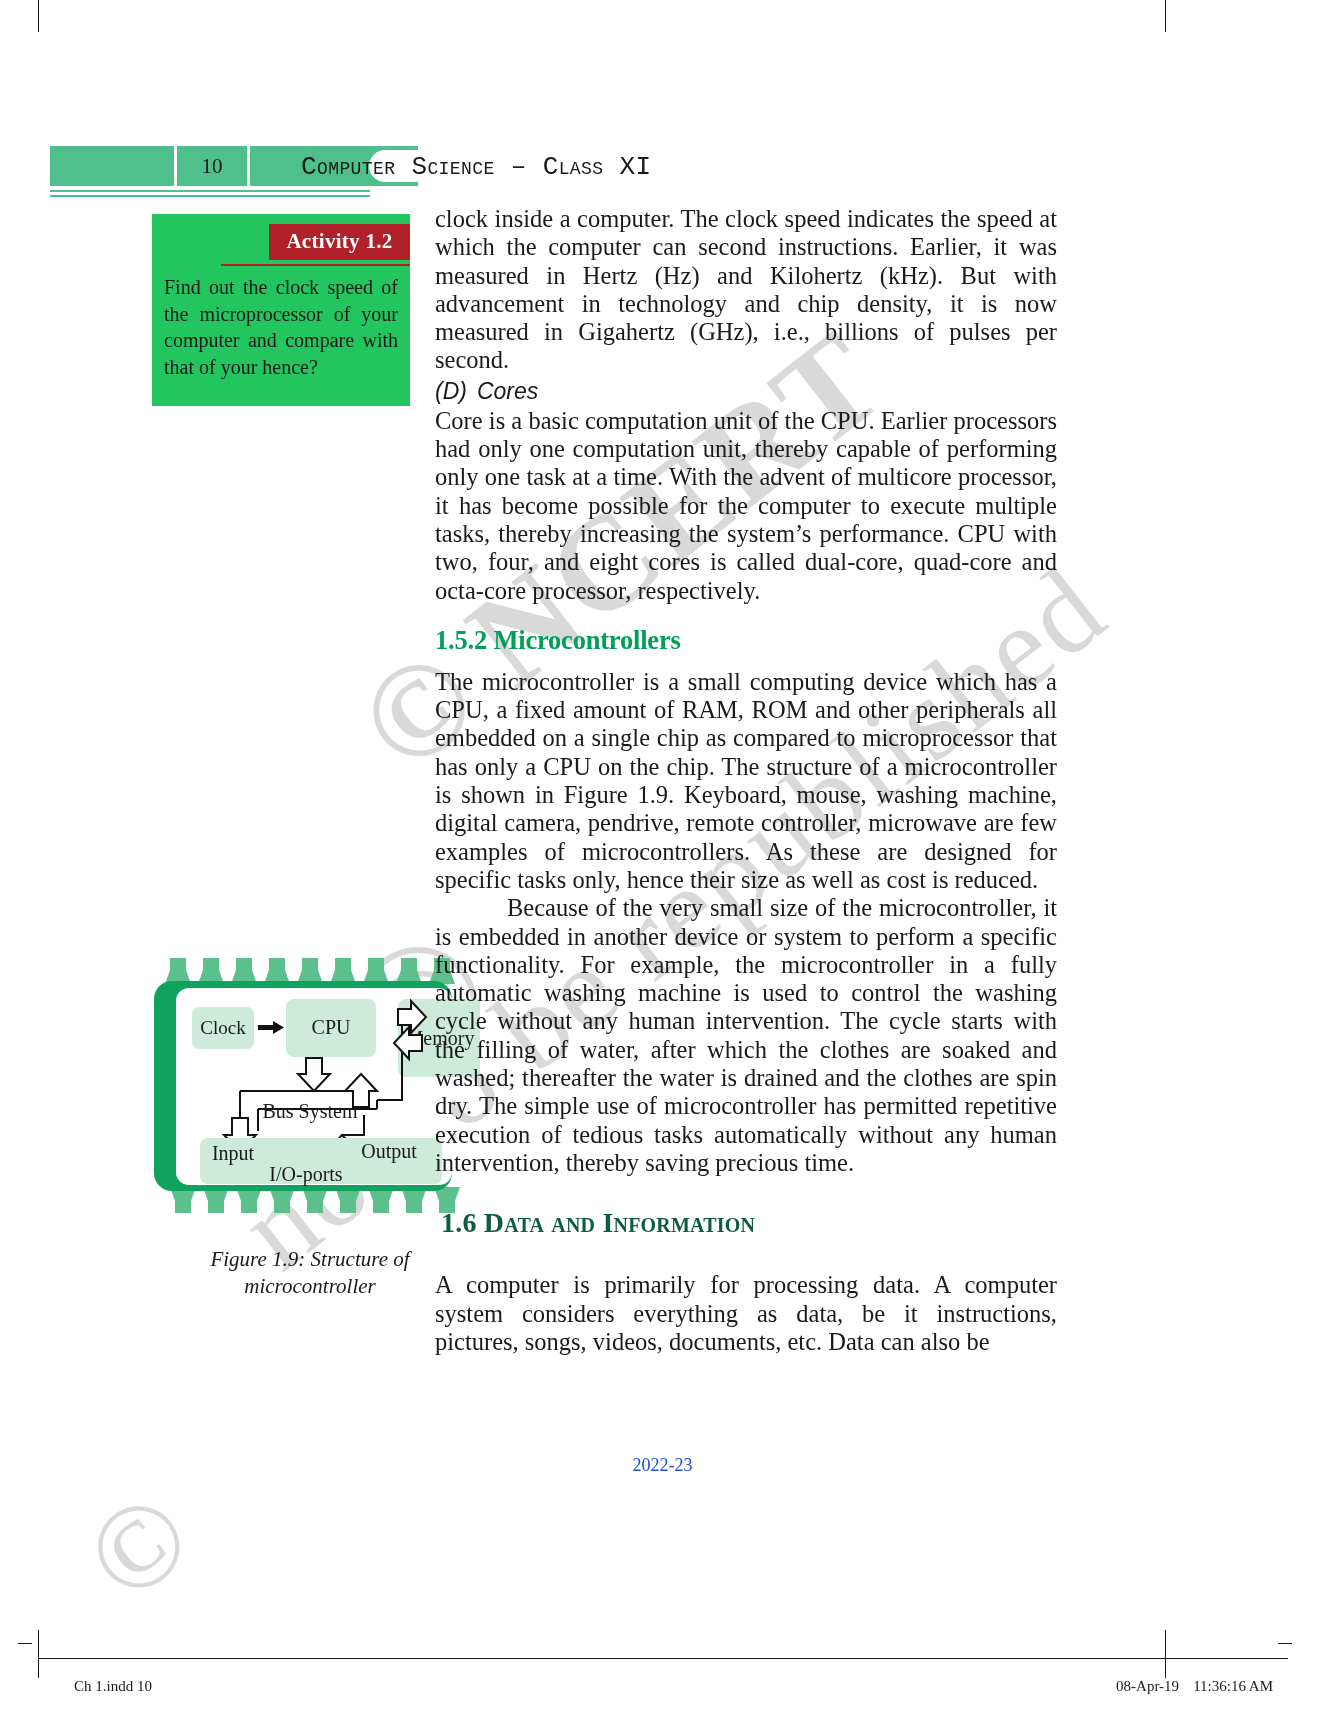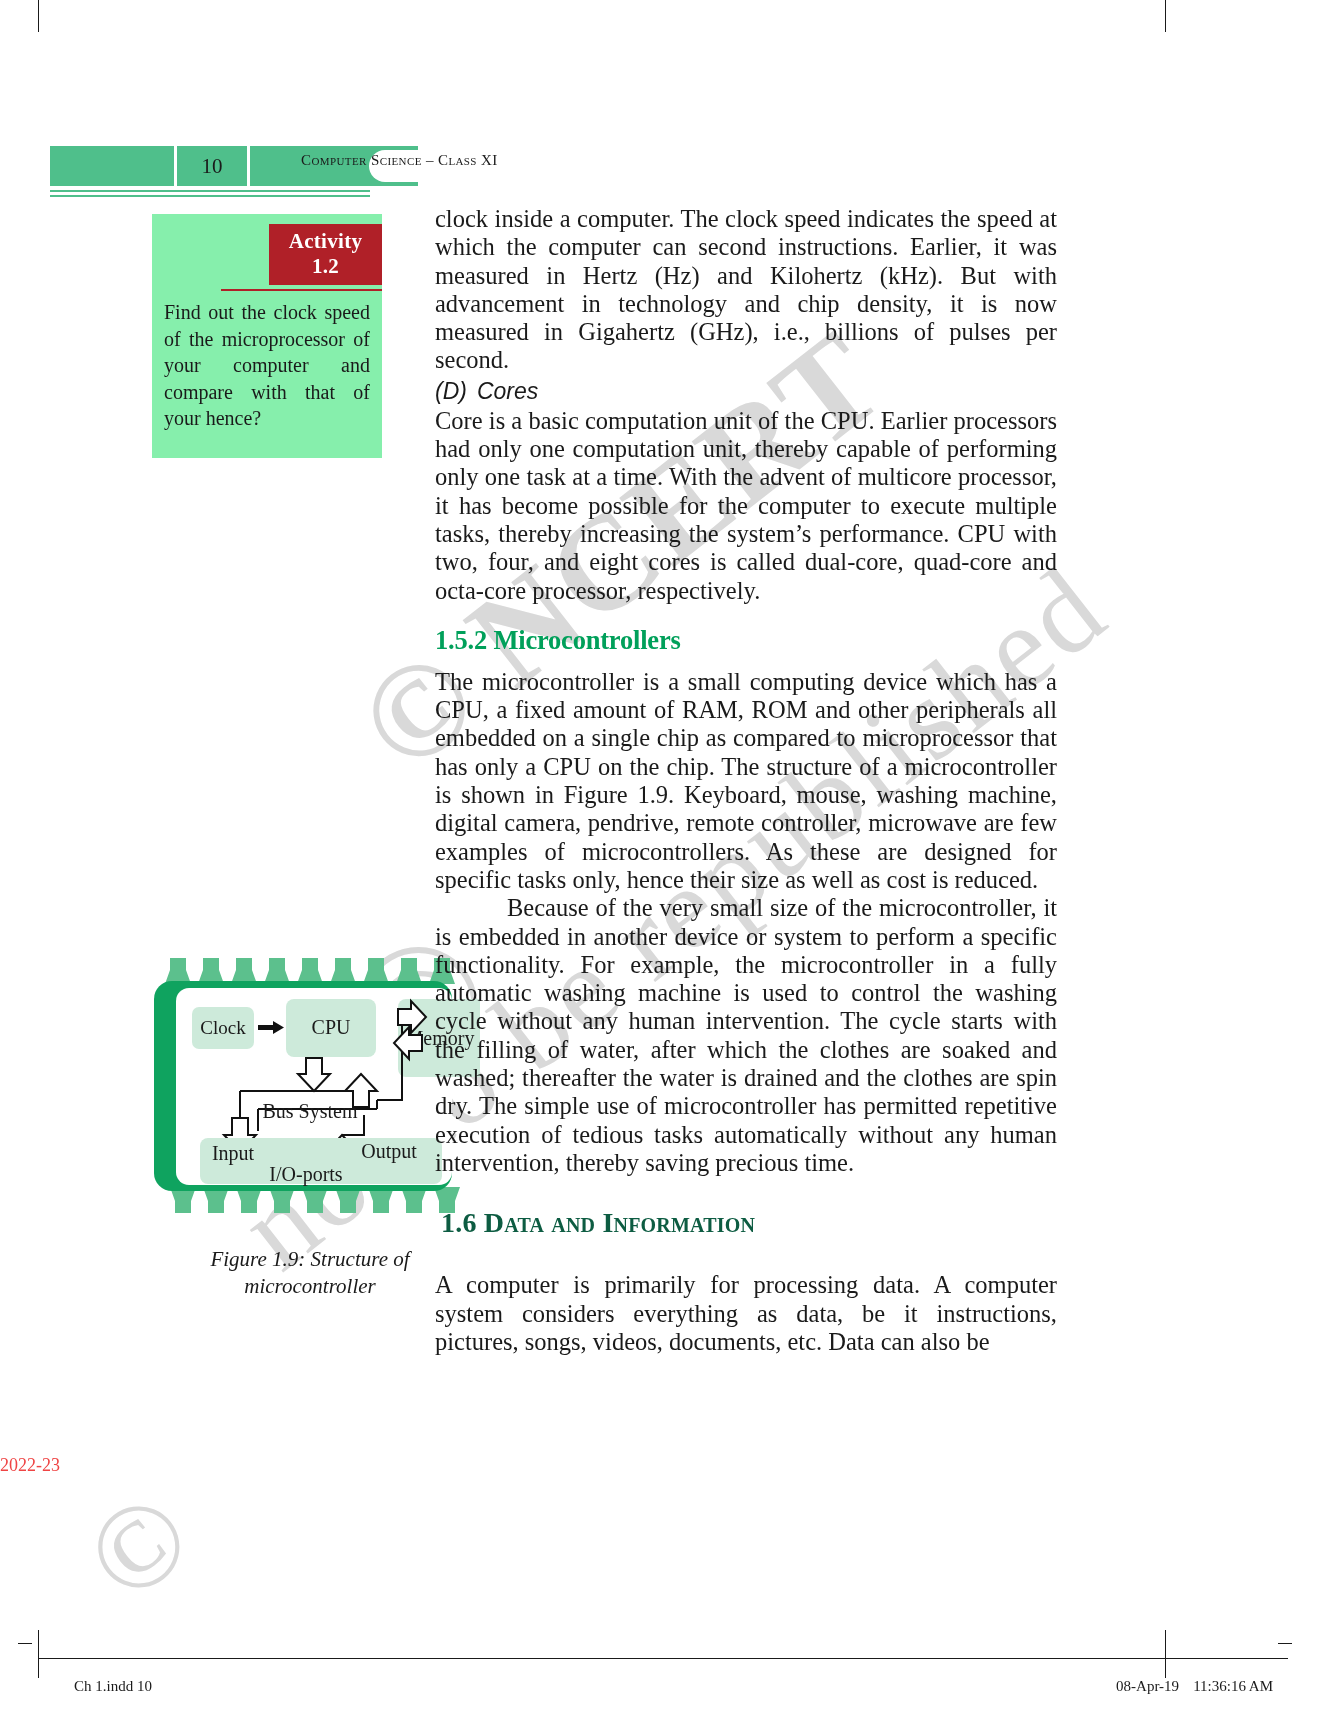--- a/index.html
+++ b/index.html
@@ -91,22 +91,22 @@
   .hdr-title-bar::after {
     content: "";
     position: absolute;
     right: -1px; top: 4px;
     width: 50px; height: 32px;
     background: #ffffff;
     border-radius: 16px 0 0 16px;
   }
   .hdr-title {
     position: absolute; left: 289px; top: 152px;
-    font-family: Liberation Serif, serif;
-    font-size: 15px;
+    font-family: Liberation Mono, monospace;
+    font-size: 26px;
     font-variant: small-caps;
     letter-spacing: 0.4px;
     color: #1a1a1a;
     white-space: nowrap;
   }
   .hdr-rule-1 {
     position: absolute; left: 38px; top: 190px;
     width: 320px; height: 2px; background: #4fbf8b;
   }
   .hdr-rule-2 {
@@ -116,22 +116,22 @@
 
   
   .left-col {
     position: absolute;
     left: 152px; top: 214px;
     width: 258px;
     z-index: 3;
   }
   .activity-box {
     position: relative;
-    background: #86efac;
-    width: 230px;
+    background: #22c55e;
+    width: 258px;
     padding: 10px 12px 26px 12px;
   }
   .activity-banner {
     position: relative;
     margin-left: 105px;
     margin-right: -12px;
     background: #b02028;
     color: #ffffff;
     font-family: "Liberation Serif", serif;
     font-weight: bold;
@@ -217,24 +217,24 @@
     font-variant: small-caps;
     margin: 30px 0 32px 6px;
     letter-spacing: 0.2px;
   }
 
   
   .year-line {
     position: absolute;
     left: 0; top: 1455px;
     width: 1325px;
-    text-align: left;
+    text-align: center;
     font-family: "Liberation Serif", serif;
     font-size: 18px;
-    color: #ef4444;
+    color: #1d4ed8;
     z-index: 3;
   }
   .footer-left {
     position: absolute;
     left: 58px; top: 1678px;
     font-family: "Liberation Serif", serif;
     font-size: 15px;
     color: #1a1a1a;
     z-index: 3;
     margin-left: 16px;

